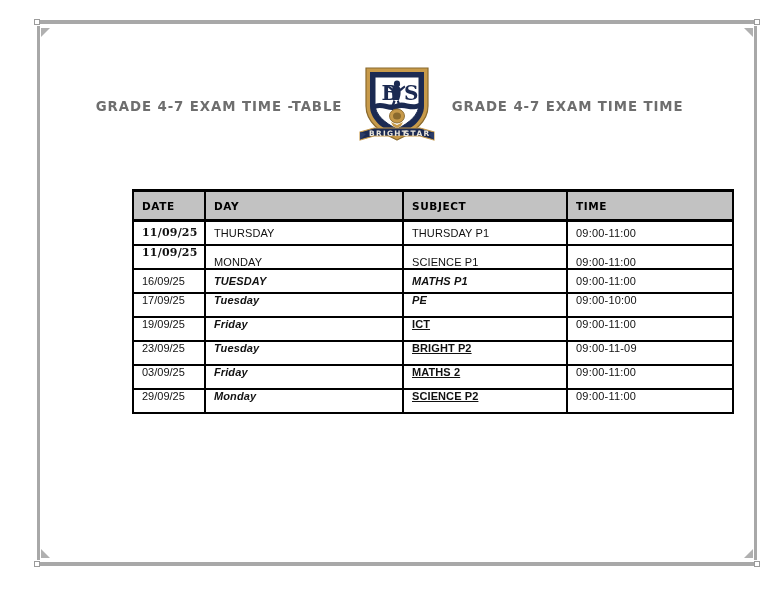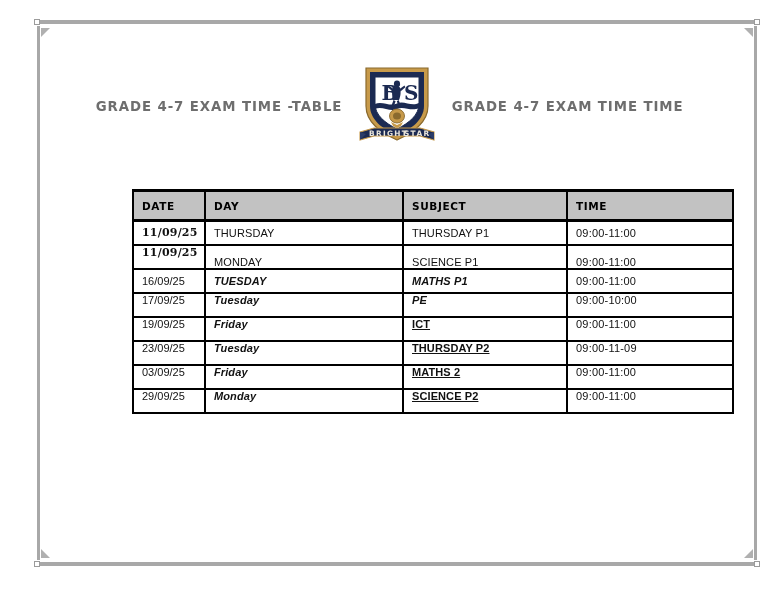--- a/index.html
+++ b/index.html
@@ -322,21 +322,21 @@
         <tr class="h-tall">
           <td class="date-plain va-top">19/09/25</td>
           <td class="txt-bold va-top">Friday</td>
           <td class="txt-bold-u va-top">ICT</td>
           <td class="txt-time time-cell va-top">09:00-11:00</td>
         </tr>
 
         <tr class="h-tall">
           <td class="date-plain va-top">23/09/25</td>
           <td class="txt-bold va-top">Tuesday</td>
-          <td class="txt-bold-u va-top">THURSDAY P2</td>
+          <td class="txt-bold-u va-top">BRIGHT P2</td>
           <td class="txt-time time-cell va-top">09:00-11-09</td>
         </tr>
 
         <tr class="h-tall">
           <td class="date-plain va-top">03/09/25</td>
           <td class="txt-bold va-top">Friday</td>
           <td class="txt-bold-u va-top">MATHS 2</td>
           <td class="txt-time time-cell va-top">09:00-11:00</td>
         </tr>
 

